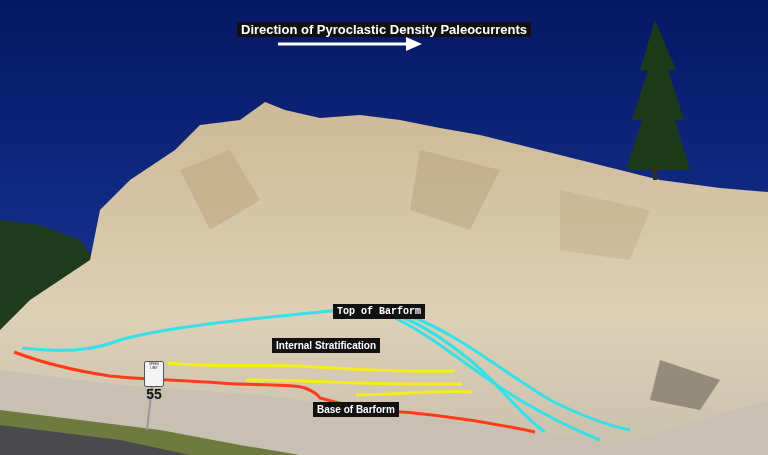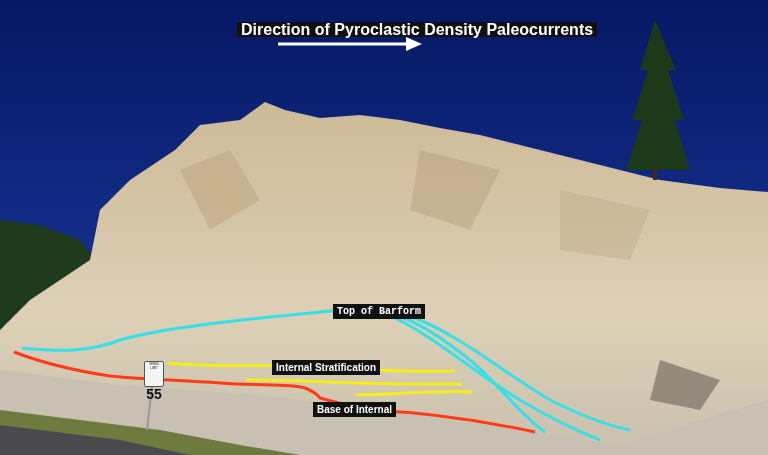--- a/index.html
+++ b/index.html
@@ -1,21 +1,21 @@
 <!DOCTYPE html>
 <html><head>
 <meta charset="utf-8">
 <style>
   html,body{margin:0;padding:0;}
   body{width:768px;height:455px;overflow:hidden;position:relative;background:#0a1f7a;font-family:"Liberation Sans",sans-serif;}
   #scene{position:absolute;left:0;top:0;width:768px;height:455px;}
   .label{position:absolute;background:#111;color:#fff;font-weight:bold;font-size:10px;padding:1px 4px;line-height:13px;white-space:nowrap;}
-  #title-label{left:237px;top:22px;font-size:16px;}
+  #title-label{left:237px;top:22px;font-size:13px;}
   #top-label{left:333px;top:304px;font-family:Liberation Mono, monospace;}
-  #strat-label{left:272px;top:360px;}
+  #strat-label{left:272px;top:338px;}
   #base-label{left:313px;top:402px;}
   #sign{position:absolute;left:144px;top:361px;width:18px;height:24px;background:#f4f4f4;border:1px solid #555;border-radius:2px;text-align:center;}
   #sign .small{font-size:3px;line-height:4px;display:block;color:#222;}
   #sign .num{font-size:14px;line-height:12px;display:block;color:#111;font-weight:bold;margin-top:18px;}
 </style>
 </head>
 <body>
 
 <svg id="scene" viewBox="0 0 768 455" xmlns="http://www.w3.org/2000/svg">
   <defs>
@@ -64,19 +64,19 @@
   <path d="M410 316 C460 335 500 370 550 400 C580 415 605 425 630 430" fill="none" stroke="#35e0e8" stroke-width="3"></path>
 
   <path d="M168 363 C220 368 260 364 300 366 C360 370 410 372 455 371" fill="none" stroke="#f5ee1a" stroke-width="3"></path>
   <path d="M246 380 C300 380 360 384 420 384 L462 384" fill="none" stroke="#f5ee1a" stroke-width="3"></path>
   <path d="M356 395 C400 394 440 390 472 392" fill="none" stroke="#f5ee1a" stroke-width="3"></path>
 </svg>
 
 <div class="label" id="title-label">Direction of Pyroclastic Density Paleocurrents</div>
 <div class="label" id="top-label">Top of Barform</div>
 <div class="label" id="strat-label">Internal Stratification</div>
-<div class="label" id="base-label">Base of Internal</div>
+<div class="label" id="base-label">Base of Barform</div>
 
 <div id="sign">
   <span class="small">SPEED</span>
   <span class="small">LIMIT</span>
   <span class="num">55</span>
 </div>
 
 </body></html>

